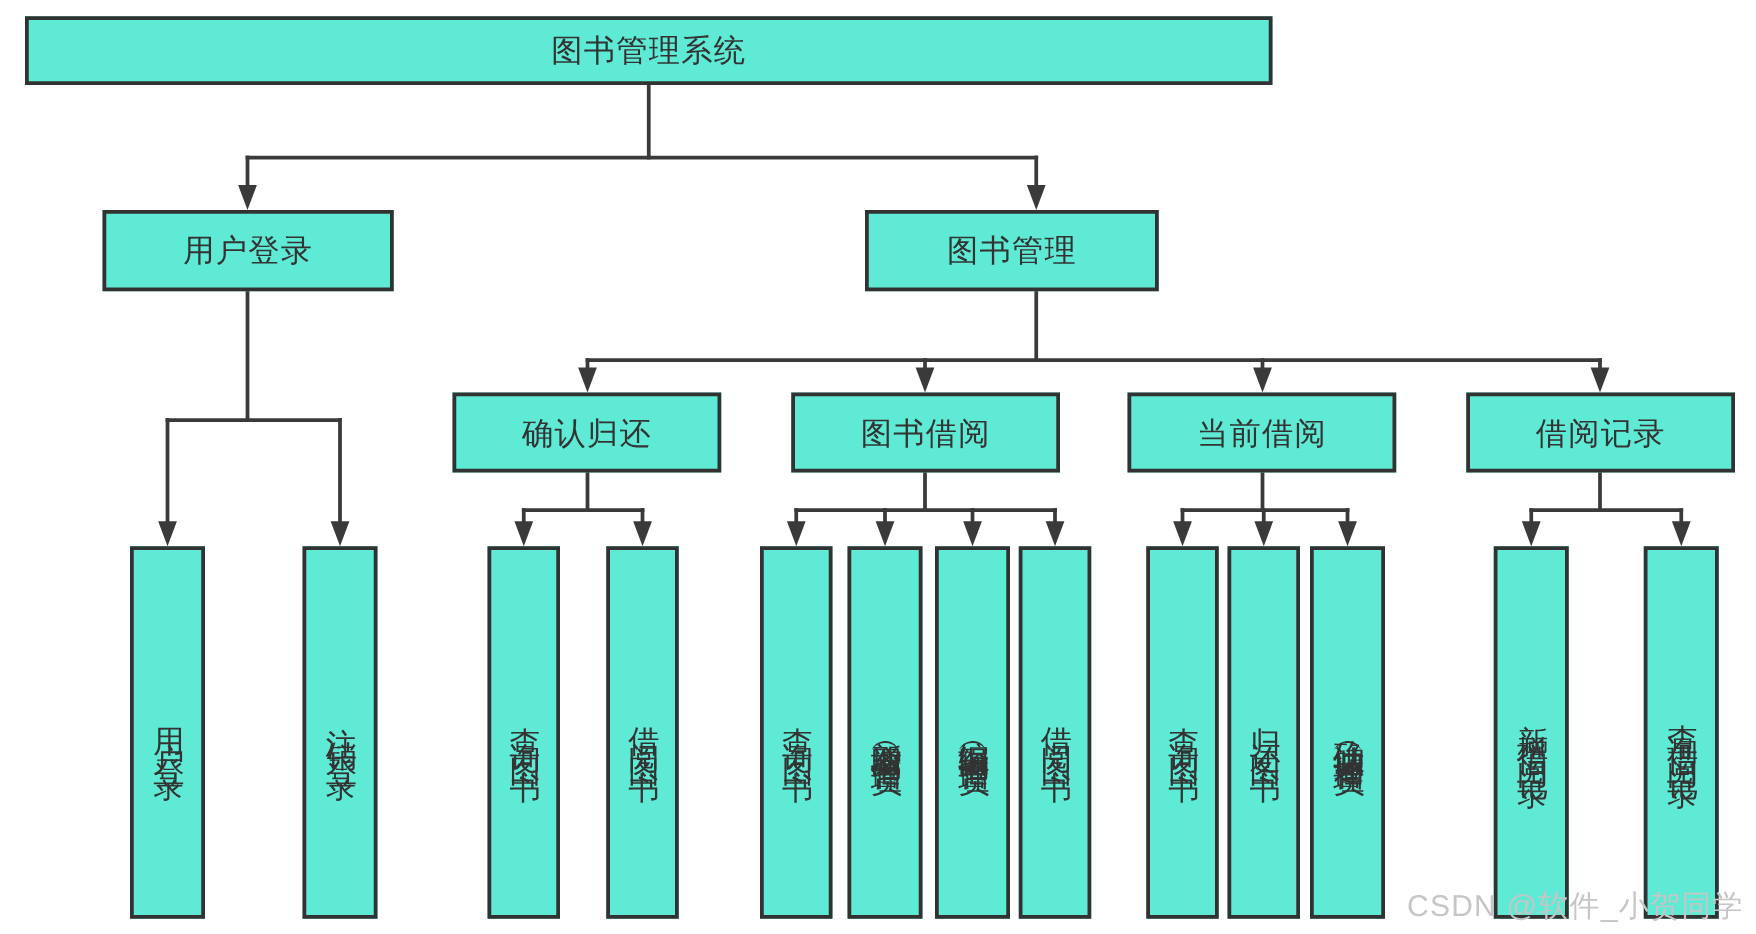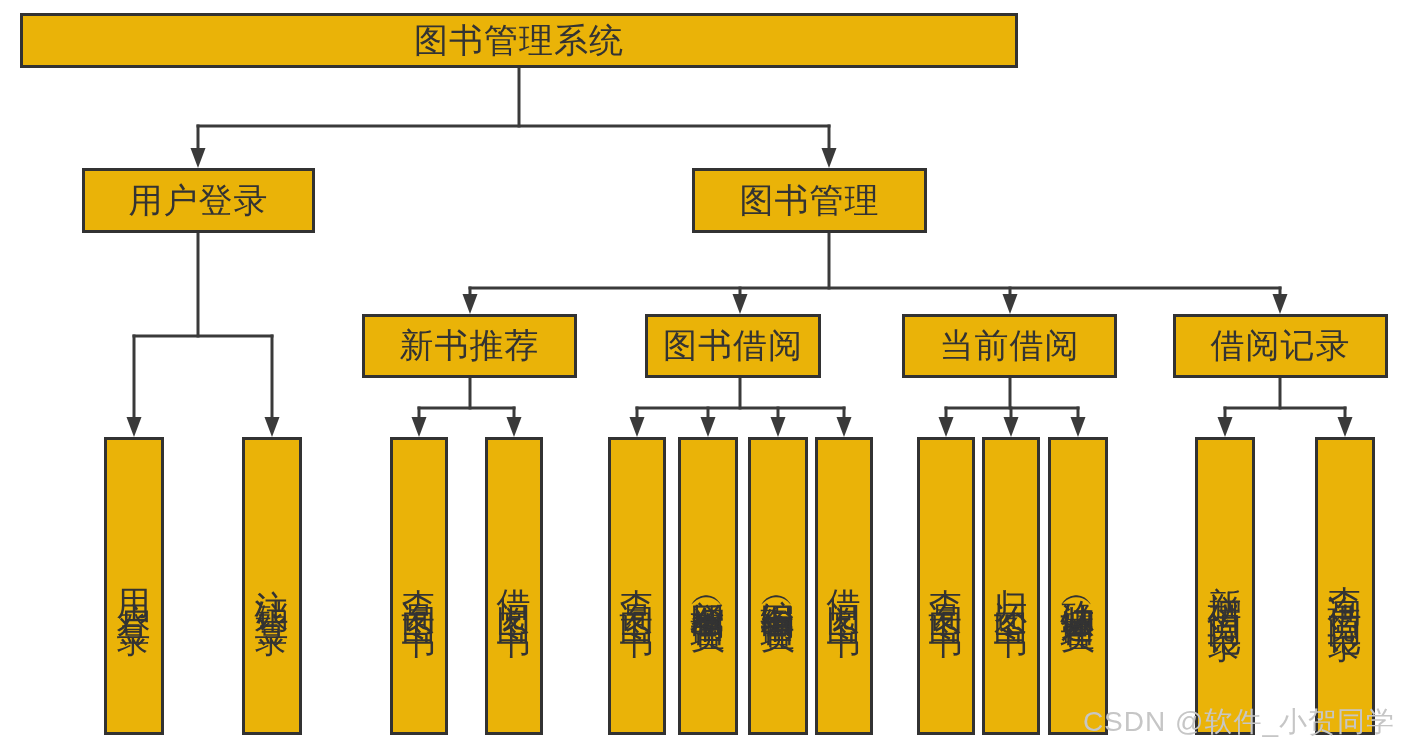--- a/index.html
+++ b/index.html
@@ -3,35 +3,35 @@
 <meta charset="utf-8">
 <style>
   html,body{margin:0;padding:0;background:#fff;}
   .stage{
     position:relative;width:1405px;height:747px;background:#fff;
     font-family:"Liberation Sans","DejaVu Sans",sans-serif;
     color:var(--text,#333);overflow:hidden;
   }
   .stage svg{position:absolute;left:0;top:0;z-index:1;}
   .node{
-    position:absolute;z-index:2;background:#eab308;
+    position:absolute;z-index:2;background:#5eead4;
     border:3px solid var(--border,#323232);
     display:flex;align-items:center;justify-content:center;
-    font-size:34px;letter-spacing:1px;box-sizing:border-box;
+    font-size:25px;letter-spacing:1px;box-sizing:border-box;
     white-space:nowrap;
   }
   .leaf span{
     writing-mode:vertical-rl;text-orientation:mixed;
     line-height:1;letter-spacing:12px;
   }
   .leaf span.ls-mid{letter-spacing:9px;}
   .leaf span.ls-tight{letter-spacing:3px;}
   .watermark{
     position:absolute;z-index:3;right:10px;bottom:6px;
-    font-size:28px;letter-spacing:1px;color:var(--watermark,#c6c6c6);
+    font-size:24px;letter-spacing:1px;color:var(--watermark,#c6c6c6);
   }
 </style>
 </head>
 <body>
 
 <div class="stage">
 
   <svg id="connectors" width="1405" height="747" viewBox="0 0 1405 747">
       <line x1="519" y1="68" x2="519" y2="126" stroke="#3a3a3a" stroke-width="3" stroke-linecap="square"></line>
       <line x1="198" y1="233" x2="198" y2="336" stroke="#3a3a3a" stroke-width="3" stroke-linecap="square"></line>
@@ -85,22 +85,22 @@
       <polygon points="1217.5,417 1232.5,417 1225,437" fill="#3a3a3a"></polygon>
       <line x1="1345" y1="408" x2="1345" y2="425" stroke="#3a3a3a" stroke-width="3" stroke-linecap="square"></line>
       <polygon points="1337.5,417 1352.5,417 1345,437" fill="#3a3a3a"></polygon>
     </svg>
 
   <div class="node" style="left:20px;top:13px;width:998px;height:55px;">图书管理系统</div>
 
   <div class="node" style="left:82px;top:168px;width:233px;height:65px;">用户登录</div>
   <div class="node" style="left:692px;top:168px;width:235px;height:65px;">图书管理</div>
 
-  <div class="node" style="left:362px;top:314px;width:215px;height:64px;">新书推荐</div>
-  <div class="node" style="left:633px;top:314px;width:176px;height:64px;margin-left:12px;">图书借阅</div>
+  <div class="node" style="left:362px;top:314px;width:215px;height:64px;">确认归还</div>
+  <div class="node" style="left:633px;top:314px;width:215px;height:64px;">图书借阅</div>
   <div class="node" style="left:902px;top:314px;width:215px;height:64px;font-family:Liberation Mono, monospace;">当前借阅</div>
   <div class="node" style="left:1173px;top:314px;width:215px;height:64px;">借阅记录</div>
 
   <div class="node leaf" style="left:104px;top:437px;width:60px;height:298px;">
     <span>用户登录</span>
   </div>
   <div class="node leaf" style="left:242px;top:437px;width:60px;height:298px;">
     <span>注销登录</span>
   </div>
 

